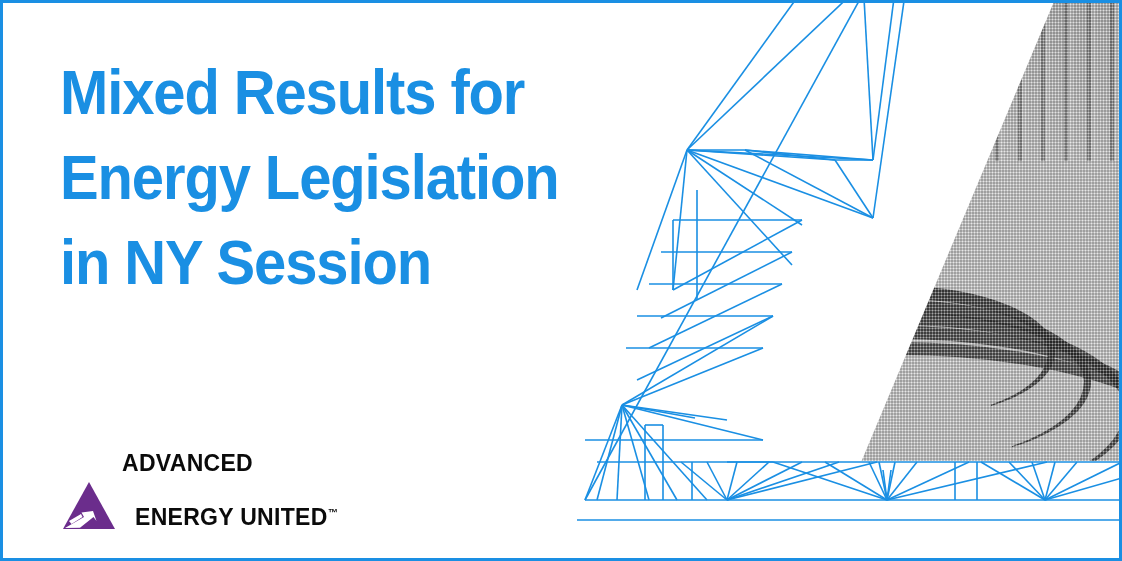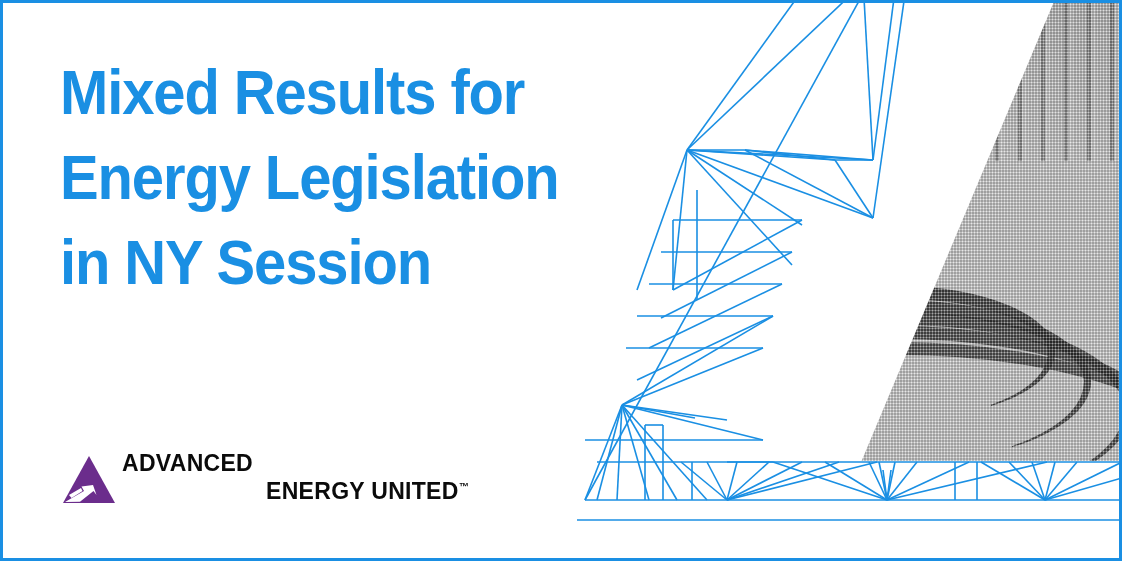--- a/index.html
+++ b/index.html
@@ -57,21 +57,21 @@
     align-items:flex-end;
   }
   .logo-mark{
     width:54px;
     height:50px;
     flex:0 0 auto;
     margin-right:6px;
   }
   .logo-words{
     display:flex;
-    flex-direction:row;
+    flex-direction:column;
     justify-content:flex-end;
     padding-bottom:1px;
   }
   .logo-words .lw{
     color:#0b0b0b;
     font-family:"Liberation Sans", sans-serif;
     font-weight:700;
     font-size:23px;
     line-height:26px;
     letter-spacing:0.3px;

